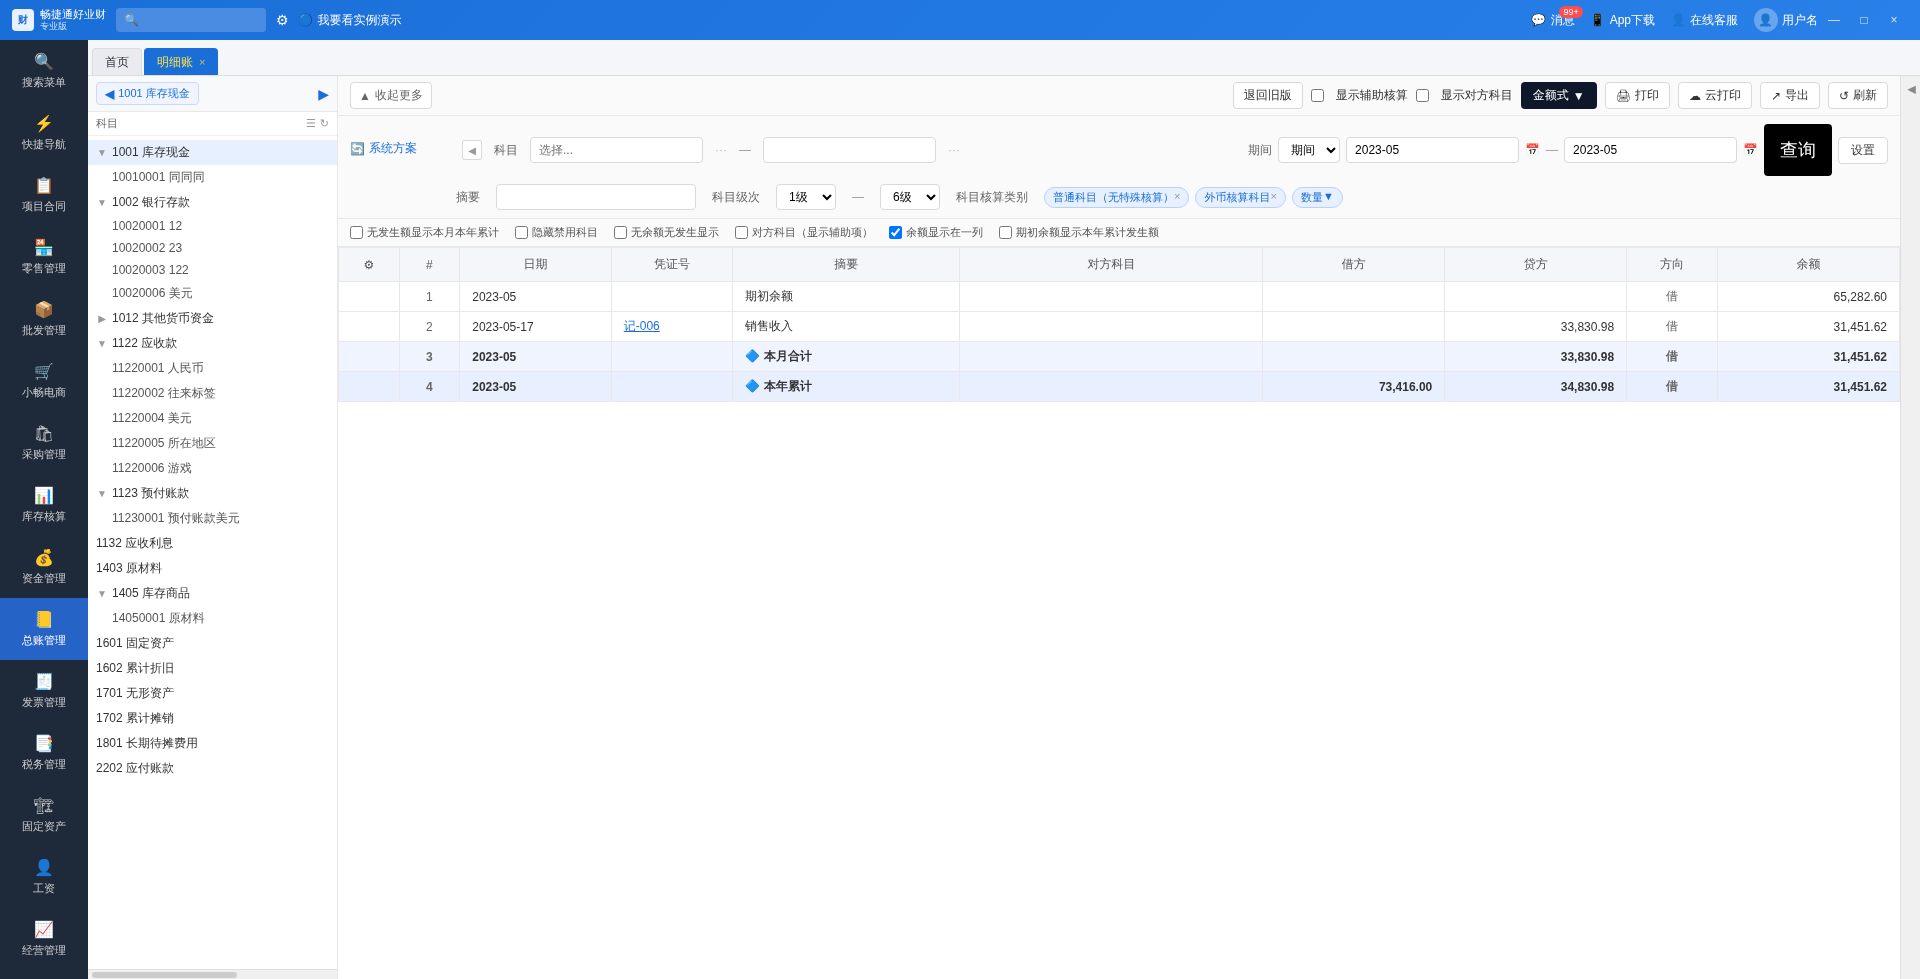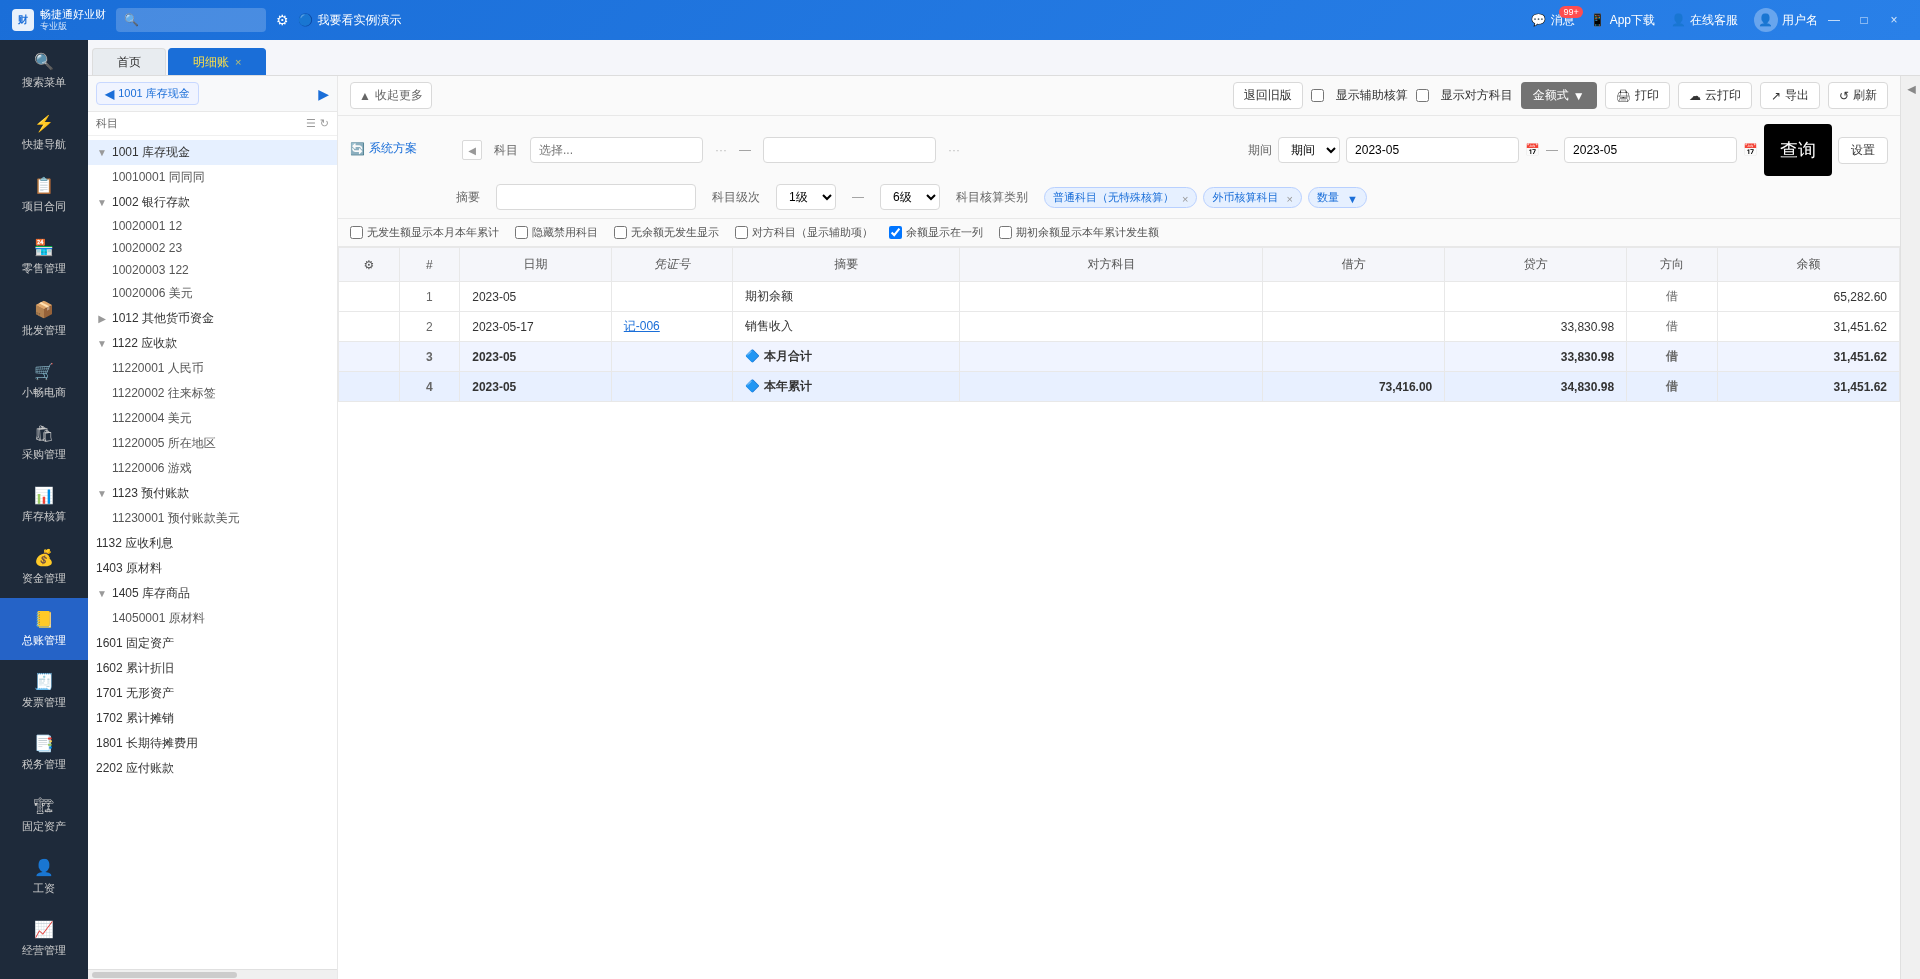--- a/index.html
+++ b/index.html
@@ -134,21 +134,21 @@
       height: 36px;
       background: #f5f6fa;
       border-bottom: 1px solid #ddd;
       display: flex;
       align-items: flex-end;
       padding-left: 4px;
       gap: 2px;
     }
     .tab-item {
       height: 27px;
-      padding: 0 24px;
+      padding: 0 12px;
       background: #e8ecf0;
       border-radius: 4px 4px 0 0;
       display: flex;
       align-items: center;
       gap: 6px;
       cursor: pointer;
       font-size: 12px;
       border: 1px solid #ddd;
       border-bottom: none;
       justify-content: center;
@@ -283,21 +283,21 @@
       border-radius: 4px;
       padding: 4px 10px;
       font-size: 12px;
       cursor: pointer;
       display: flex;
       align-items: center;
       gap: 4px;
       color: #333;
     }
     .btn-dropdown {
-      background: #737373;
+      background: #0f172a;
       color: white;
       border: none;
       border-radius: 4px;
       padding: 5px 12px;
       font-size: 12px;
       cursor: pointer;
       display: flex;
       align-items: center;
       gap: 4px;
     }
@@ -359,28 +359,28 @@
       background: white;
       border: 1px solid #d9d9d9;
       border-radius: 4px;
       padding: 4px 12px;
       font-size: 12px;
       cursor: pointer;
       color: #333;
     }
     .tag {
       display: inline-flex;
-      align-items: flex-end;
+      align-items: flex-start;
       background: #e6f0ff;
       border: 1px solid #b8d0ff;
       border-radius: 12px;
       padding: 2px 8px;
       font-size: 11px;
       color: #1a6ed8;
-      gap: 8px;
+      gap: 0;
     }
     .tag-close { cursor: pointer; color: #999; }
     .filter-query-section {
       display: flex;
       gap: 12px;
     }
     .query-scheme {
       display: flex;
       flex-direction: column;
       gap: 4px;
@@ -903,21 +903,21 @@
 
         <div class="data-table-container">
           <table class="data-table">
             <thead>
               <tr>
                 <th style="width:40px;">
                   <span>⚙</span>
                 </th>
                 <th style="width:40px;">#</th>
                 <th style="width:100px;">日期</th>
-                <th style="width:80px;font-style:italic;">凭证号</th>
+                <th style="width:80px;">凭证号</th>
                 <th style="width:150px;">摘要</th>
                 <th style="width:200px;">对方科目</th>
                 <th style="width:120px;">借方</th>
                 <th style="width:120px;">贷方</th>
                 <th style="width:60px;">方向</th>
                 <th style="width:120px;font-family:Liberation Serif, serif;">余额</th>
               </tr>
             </thead>
             <tbody id="table-body">
             <tr>

